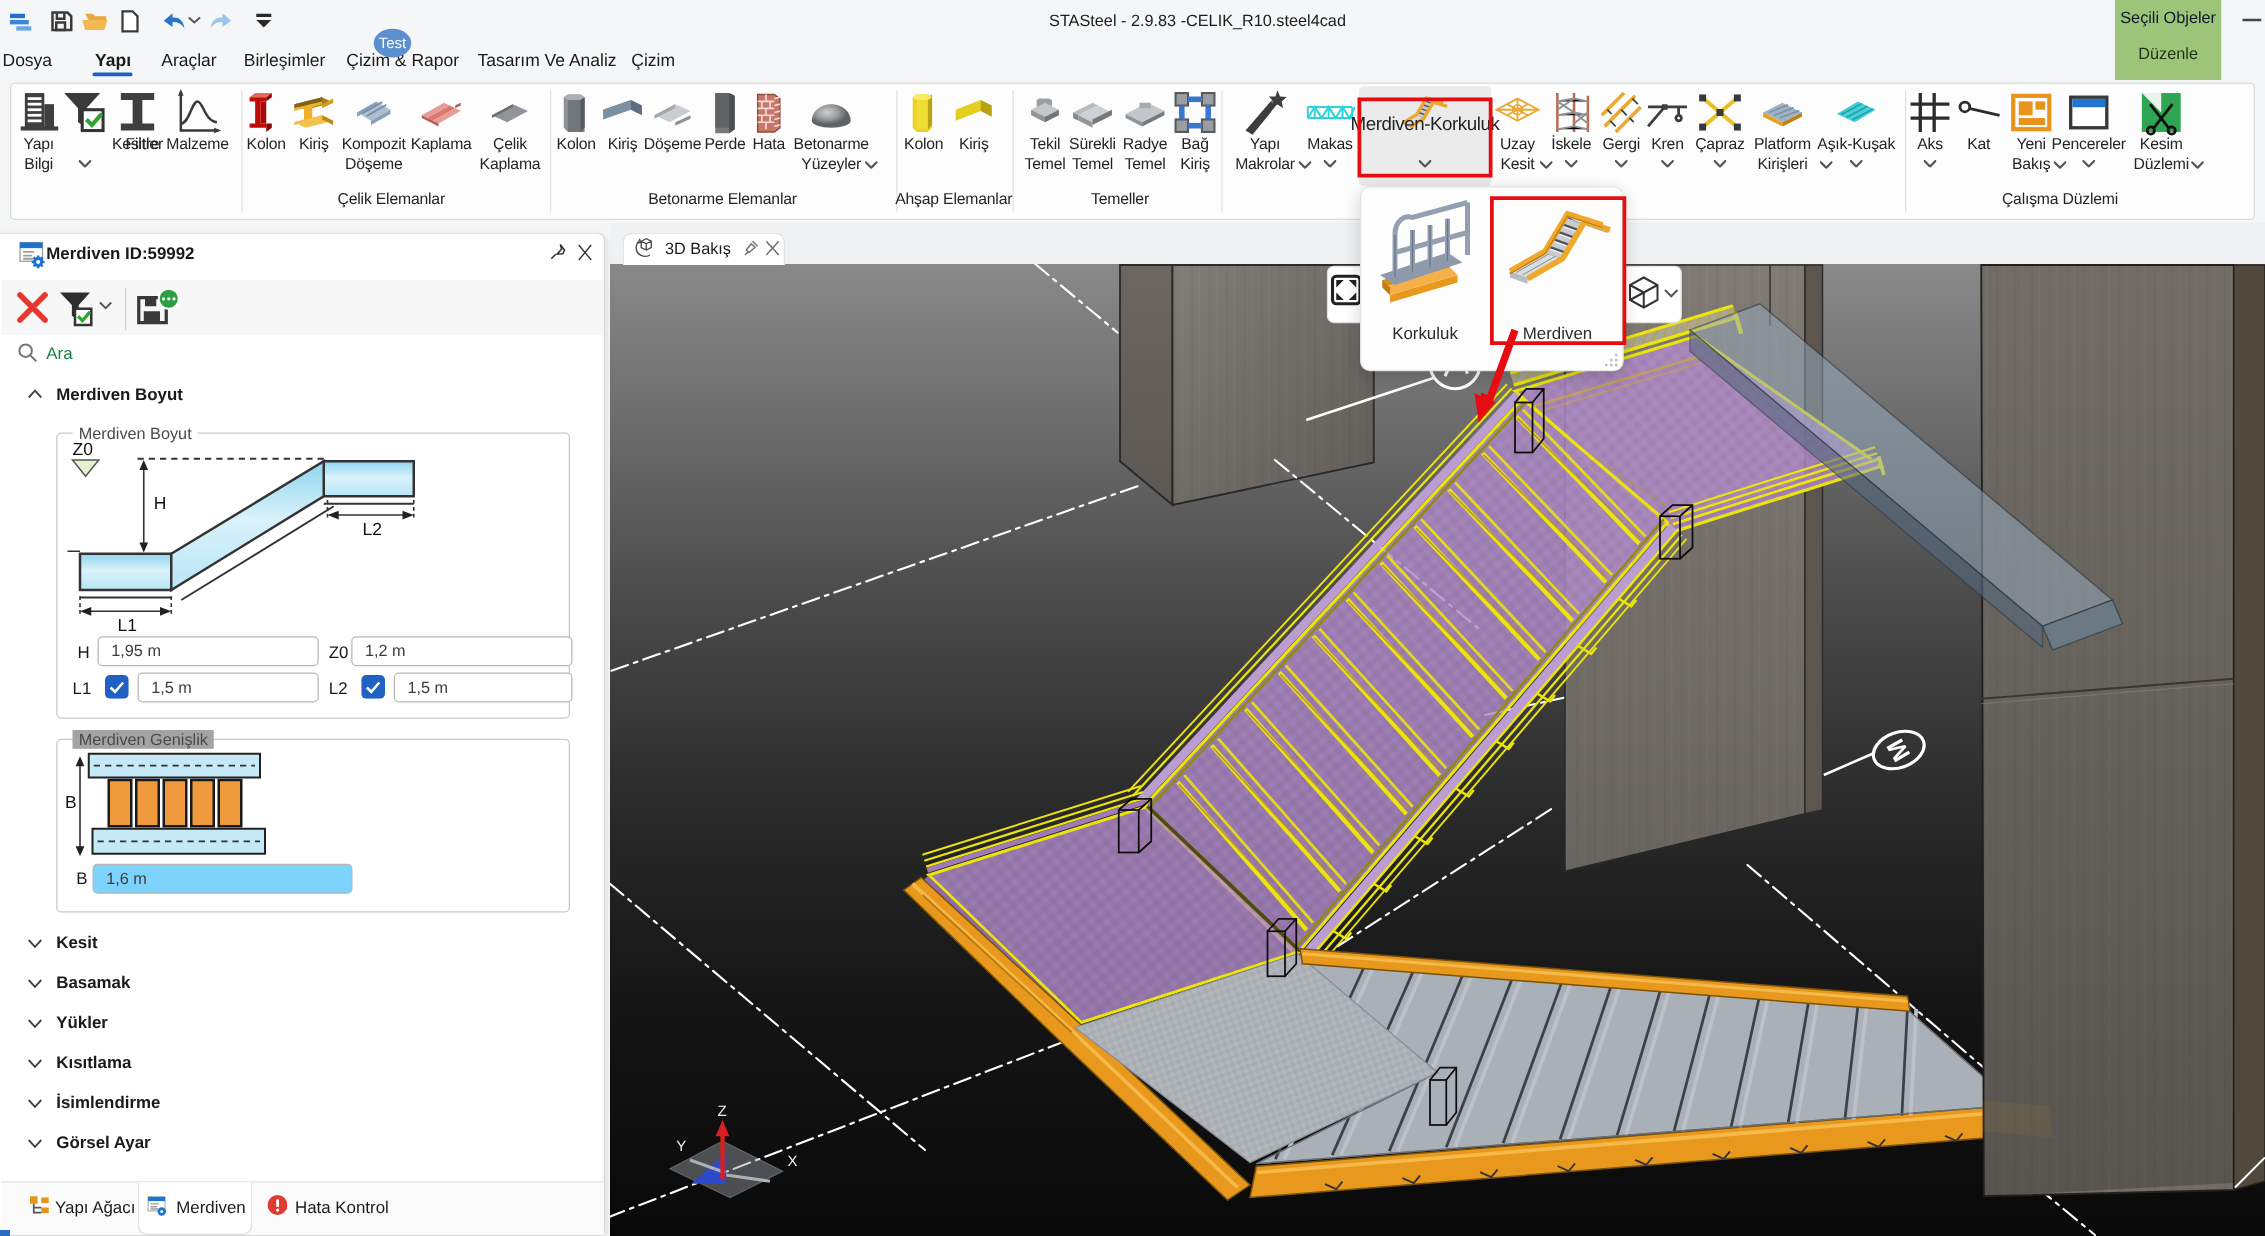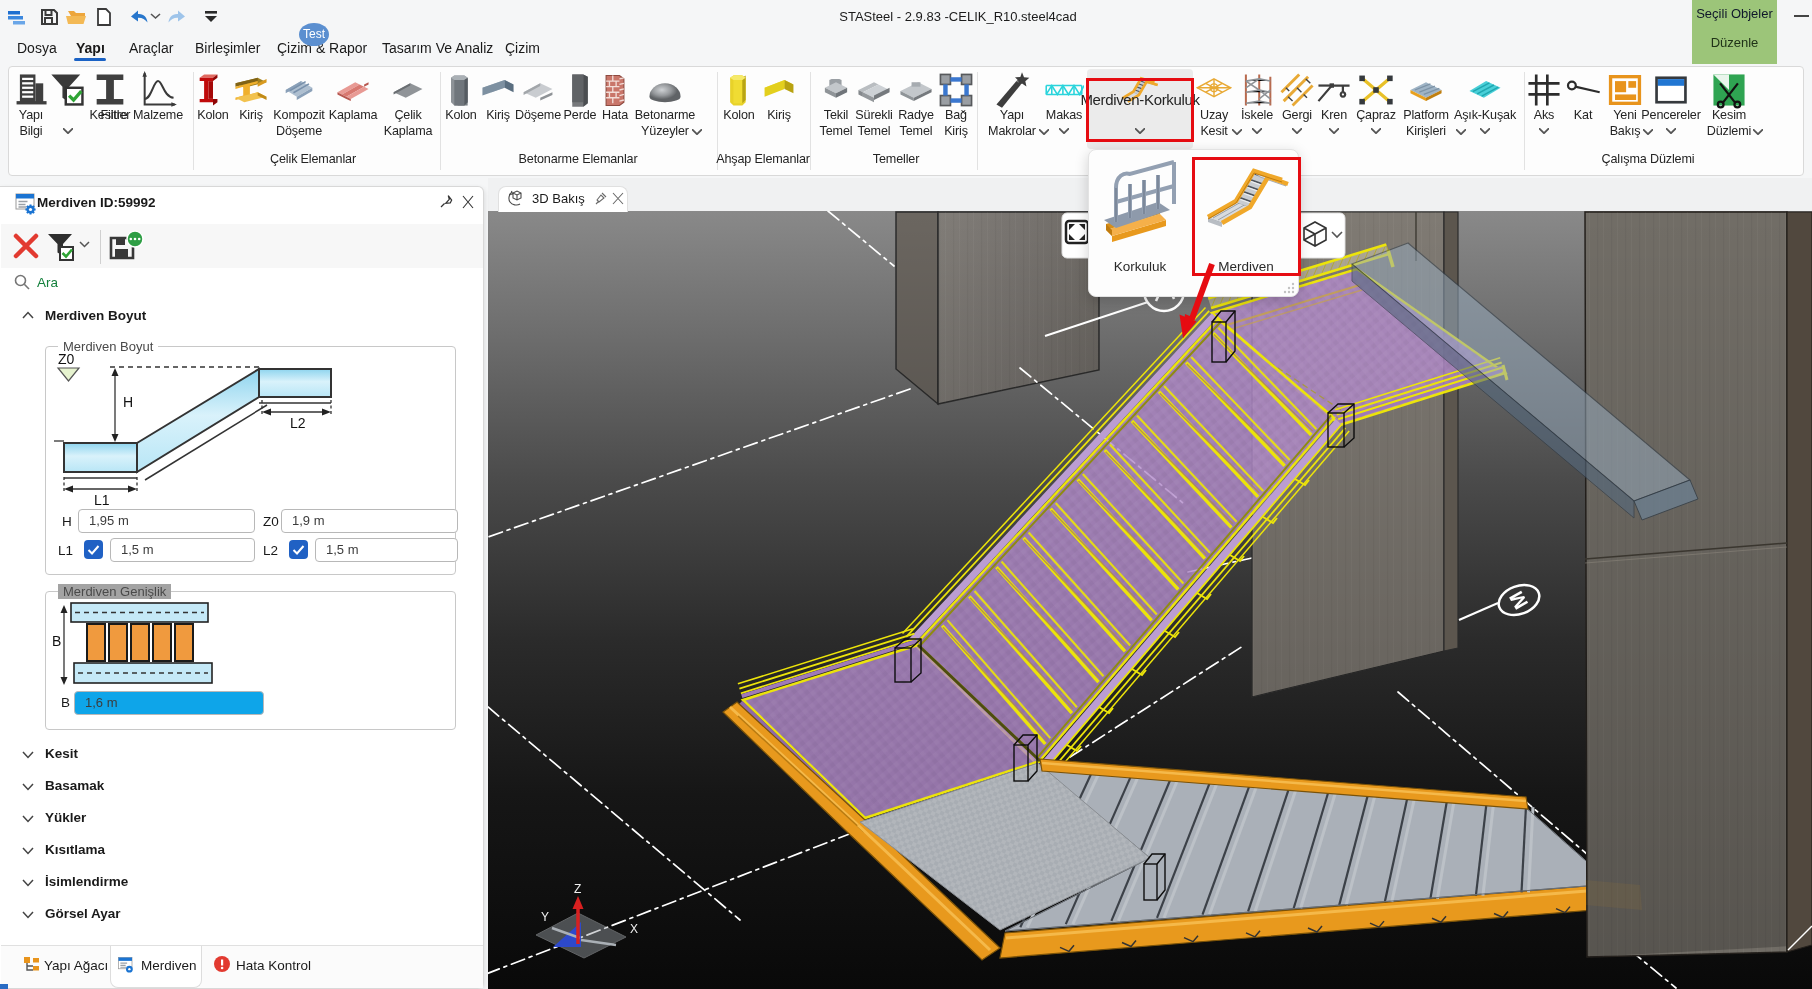--- a/index.html
+++ b/index.html
@@ -31,21 +31,21 @@
   <path d="M185 16.5 l-7-6 v3.5 c-6-.5-9 3.5-9.5 8.5 2.5-3.5 5.5-5 9.5-4.8 v3.8z" fill="#9ec4ea"></path>
   <rect x="205" y="11" width="12" height="2.6" fill="#2a2a2a"></rect>
       <path d="M205 16 l6 6 6-6z" fill="#2a2a2a"></path>
  </g>
 </svg>
 <div class="abs" style="left:1692px;top:0;width:85px;height:64px;background:#9cc579"></div>
 <div class="abs" style="left:1692px;top:6px;width:85px;text-align:center;font-size:13px;color:#0f172a">Seçili Objeler</div>
 <div class="abs" style="left:1692px;top:35px;width:85px;text-align:center;font-size:13px;color:#203318">Düzenle</div>
 <div class="abs" style="left:1794px;top:15px;width:15px;height:2px;background:#444"></div>
 
-<div class="abs" style="left:17px;top:40px;font-size:14px">Dosya</div>
+<div class="abs" style="left:2px;top:40px;font-size:14px">Dosya</div>
 <div class="abs" style="left:76px;top:40px;font-size:14px;font-weight:bold">Yapı</div>
 <div class="abs" style="left:74px;top:58px;width:32px;height:3px;background:#1a62c5;border-radius:2px"></div>
 <div class="abs" style="left:129px;top:40px;font-size:14px">Araçlar</div>
 <div class="abs" style="left:195px;top:40px;font-size:14px">Birleşimler</div>
 <div class="abs" style="left:277px;top:40px;font-size:14px">Çizim &amp; Rapor</div>
 <div class="abs" style="left:299px;top:23px;width:30px;height:23px;background:#5b8fd0;border-radius:50%;color:#fff;font-size:12px;text-align:center;line-height:23px">Test</div>
 <div class="abs" style="left:382px;top:40px;font-size:14px">Tasarım Ve Analiz</div>
 <div class="abs" style="left:505px;top:40px;font-size:14px">Çizim</div>
 <div class="abs" style="left:8px;top:66px;width:1796px;height:110px;background:#fdfdfd;border:1px solid #d9d9d9;border-radius:4px"></div>
 <div class="abs" style="left:193px;top:72px;width:1px;height:98px;background:#e2e2e2"></div>
@@ -797,21 +797,21 @@
 <g stroke="#333" stroke-width="1.3" fill="none">
       <path d="M212 48 v16 M281 48 v16" stroke-dasharray="3 2.5"></path>
       <path d="M218 60 H275"></path>
     </g>
 <path d="M212 60 l9 -3.5 v7z M281 60 l-9 -3.5 v7z" fill="#222"></path>
 <text x="240" y="76" font-size="14" fill="#111" font-family="Liberation Sans">L2</text>
 </svg>
 <div class="abs" style="left:62px;top:514px;font-size:13.5px">H</div>
 <div class="abs" style="left:78px;top:509px;width:177px;height:24px;border:1px solid #b8b8b8;border-radius:4px;background:#fff;font-size:13px;color:#3c3c3c;line-height:22px;padding-left:10px">1,95 m</div>
 <div class="abs" style="left:263px;top:514px;font-size:13.5px">Z0</div>
-<div class="abs" style="left:281px;top:509px;width:177px;height:24px;border:1px solid #b8b8b8;border-radius:4px;background:#fff;font-size:13px;color:#3c3c3c;line-height:22px;padding-left:10px">1,9 m</div>
+<div class="abs" style="left:281px;top:509px;width:177px;height:24px;border:1px solid #b8b8b8;border-radius:4px;background:#fff;font-size:13px;color:#3c3c3c;line-height:22px;padding-left:10px">1,2 m</div>
 <div class="abs" style="left:58px;top:543px;font-size:13.5px">L1</div>
 <svg class="abs" style="left:84px;top:540px" width="19" height="19" viewBox="0 0 19 19">
     <rect width="19" height="19" rx="4" fill="#2061c4"></rect>
     <path d="M4.5 10 l3.5 3.5 6.5 -7.5" stroke="#fff" stroke-width="2" fill="none"></path>
   </svg>
 <div class="abs" style="left:110px;top:538px;width:145px;height:24px;border:1px solid #b8b8b8;border-radius:4px;background:#fff;font-size:13px;color:#3c3c3c;line-height:22px;padding-left:10px">1,5 m</div>
 <div class="abs" style="left:263px;top:543px;font-size:13.5px">L2</div>
 <svg class="abs" style="left:289px;top:540px" width="19" height="19" viewBox="0 0 19 19">
     <rect width="19" height="19" rx="4" fill="#2061c4"></rect>
     <path d="M4.5 10 l3.5 3.5 6.5 -7.5" stroke="#fff" stroke-width="2" fill="none"></path>
@@ -833,21 +833,21 @@
       <rect x="61" y="26" width="18" height="37"></rect>
       <rect x="83" y="26" width="18" height="37"></rect>
       <rect x="105" y="26" width="18" height="37"></rect>
       <rect x="127" y="26" width="18" height="37"></rect>
 </g>
 <path d="M16 12 V82" stroke="#333" stroke-width="1.3"></path>
 <path d="M16 7 l-3.5 8 h7z M16 87 l-3.5 -8 h7z" fill="#222"></path>
 <text x="4" y="48" font-size="14" fill="#111" font-family="Liberation Sans">B</text>
 </svg>
 <div class="abs" style="left:61px;top:695px;font-size:13.5px">B</div>
-<div class="abs" style="left:74px;top:691px;width:190px;height:24px;border:1px solid #b8b8b8;border-radius:4px;background:#0ea5e9;font-size:13px;color:#3c3c3c;line-height:22px;padding-left:10px">1,6 m</div>
+<div class="abs" style="left:74px;top:691px;width:208px;height:24px;border:1px solid #b8b8b8;border-radius:4px;background:#7dd3fc;font-size:13px;color:#3c3c3c;line-height:22px;padding-left:10px">1,6 m</div>
 <svg class="abs" style="left:22px;top:751px" width="12" height="8" viewBox="0 0 12 8">
     <path d="M1 1 L6 6.5 L11 1" stroke="#444" stroke-width="1.5" fill="none"></path>
   </svg>
 <div class="abs" style="left:45px;top:746px;font-weight:bold;font-size:13.5px">Kesit</div>
 <svg class="abs" style="left:22px;top:783px" width="12" height="8" viewBox="0 0 12 8">
     <path d="M1 1 L6 6.5 L11 1" stroke="#444" stroke-width="1.5" fill="none"></path>
   </svg>
 <div class="abs" style="left:45px;top:778px;font-weight:bold;font-size:13.5px">Basamak</div>
 <svg class="abs" style="left:22px;top:815px" width="12" height="8" viewBox="0 0 12 8">
     <path d="M1 1 L6 6.5 L11 1" stroke="#444" stroke-width="1.5" fill="none"></path>

